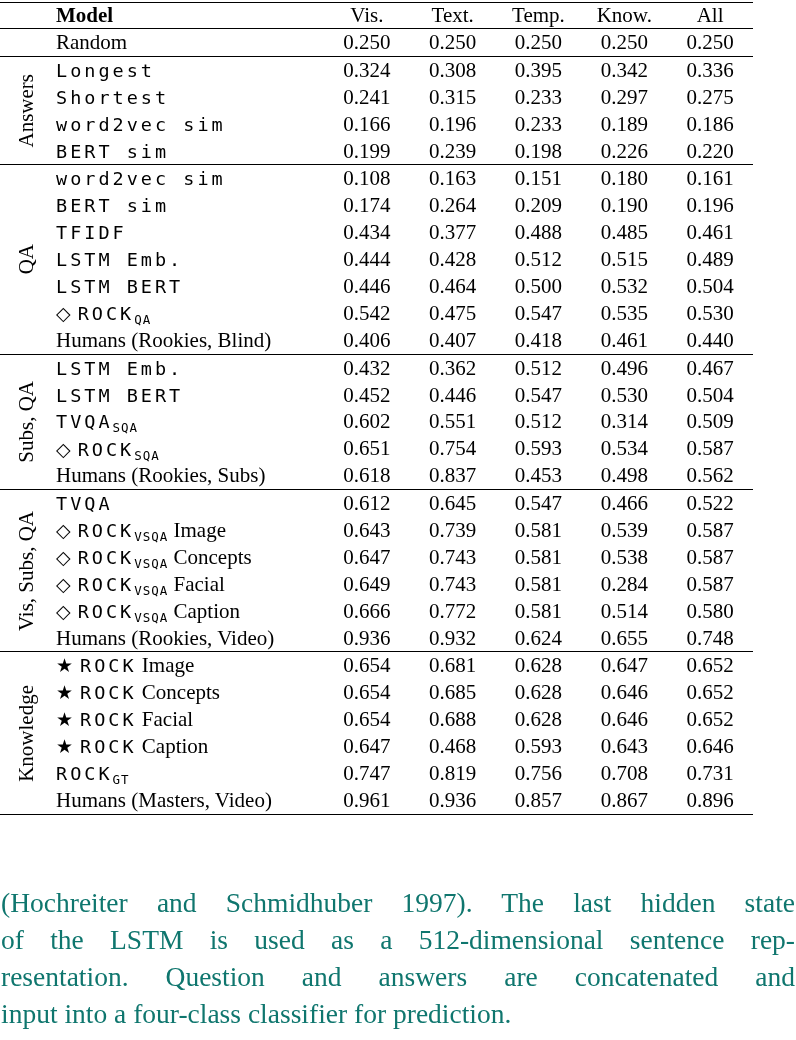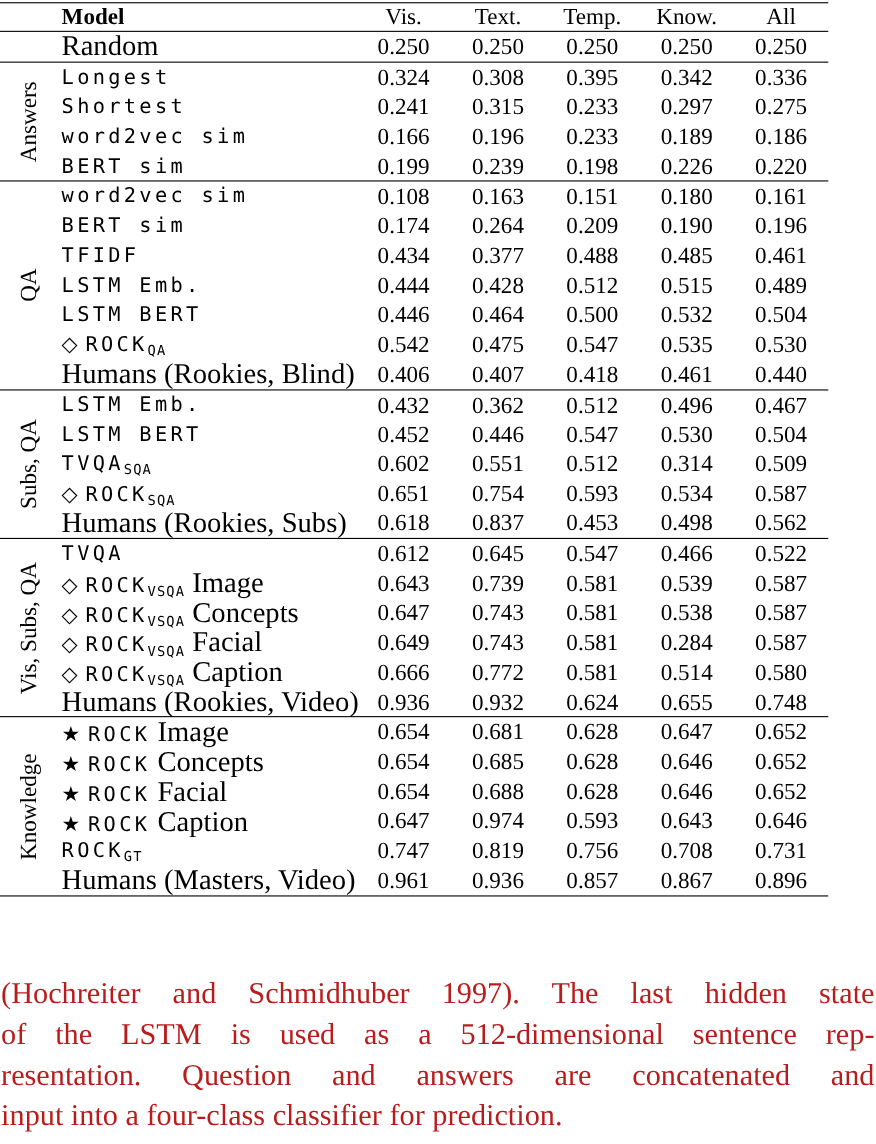--- a/index.html
+++ b/index.html
@@ -11,29 +11,29 @@
   .label-col{width:52px;display:flex;align-items:center;justify-content:center;}
   .vlabel{writing-mode:vertical-rl;transform:rotate(180deg);
           font-family:"Liberation Serif",serif;font-size:21px;white-space:nowrap;}
   .rows-col{flex:1;display:flex;flex-direction:column;justify-content:center;}
   .row{display:flex;align-items:center;height:26.9px;}
   .head-row{height:25px;}
   .model-cell{width:268px;padding-left:4px;white-space:nowrap;overflow:visible;}
   .val-cell{flex:1;text-align:center;font-family:"Liberation Serif",serif;font-size:21px;}
   .head .model-cell, .model-cell.head{font-family:"Liberation Serif",serif;font-size:21px;font-weight:bold;}
   .val-cell.head{font-weight:normal;}
-  .seg-serif{font-family:"Liberation Serif",serif;font-size:26px;}
+  .seg-serif{font-family:"Liberation Serif",serif;font-size:21px;}
   .seg-mono{font-family:"DejaVu Sans Mono",monospace;font-size:18.5px;letter-spacing:3px;}
   .seg-sub{font-family:"DejaVu Sans Mono",monospace;font-size:12.5px;letter-spacing:1px;
            position:relative;top:4px;}
   .icon{font-family:"DejaVu Sans",sans-serif;font-size:19px;margin-right:7px;}
 
   
   .para{position:absolute;left:1px;top:884px;width:794px;
-        font-family:"Liberation Serif",serif;font-size:27.5px;line-height:37px;color:#b91c1c;}
+        font-family:"Liberation Serif",serif;font-size:27.5px;line-height:37px;color:#0f766e;}
   .jline{text-align:justify;text-align-last:justify;}
 </style>
 </head>
 <body>
 
 <div class="page">
 
   <div class="tbl">
       <div class="group">
         <div class="label-col"></div>
@@ -290,21 +290,21 @@
             <div class="model-cell"><span class="icon">★</span><span class="seg-mono">ROCK</span><span class="seg-serif"> Facial</span></div>
             <div class="val-cell">0.654</div>
             <div class="val-cell">0.688</div>
             <div class="val-cell">0.628</div>
             <div class="val-cell">0.646</div>
             <div class="val-cell">0.652</div>
           </div>
           <div class="row">
             <div class="model-cell"><span class="icon">★</span><span class="seg-mono">ROCK</span><span class="seg-serif"> Caption</span></div>
             <div class="val-cell">0.647</div>
-            <div class="val-cell">0.974</div>
+            <div class="val-cell">0.468</div>
             <div class="val-cell">0.593</div>
             <div class="val-cell">0.643</div>
             <div class="val-cell">0.646</div>
           </div>
           <div class="row">
             <div class="model-cell"><span class="seg-mono">ROCK</span><span class="seg-sub">GT</span></div>
             <div class="val-cell">0.747</div>
             <div class="val-cell">0.819</div>
             <div class="val-cell">0.756</div>
             <div class="val-cell">0.708</div>

